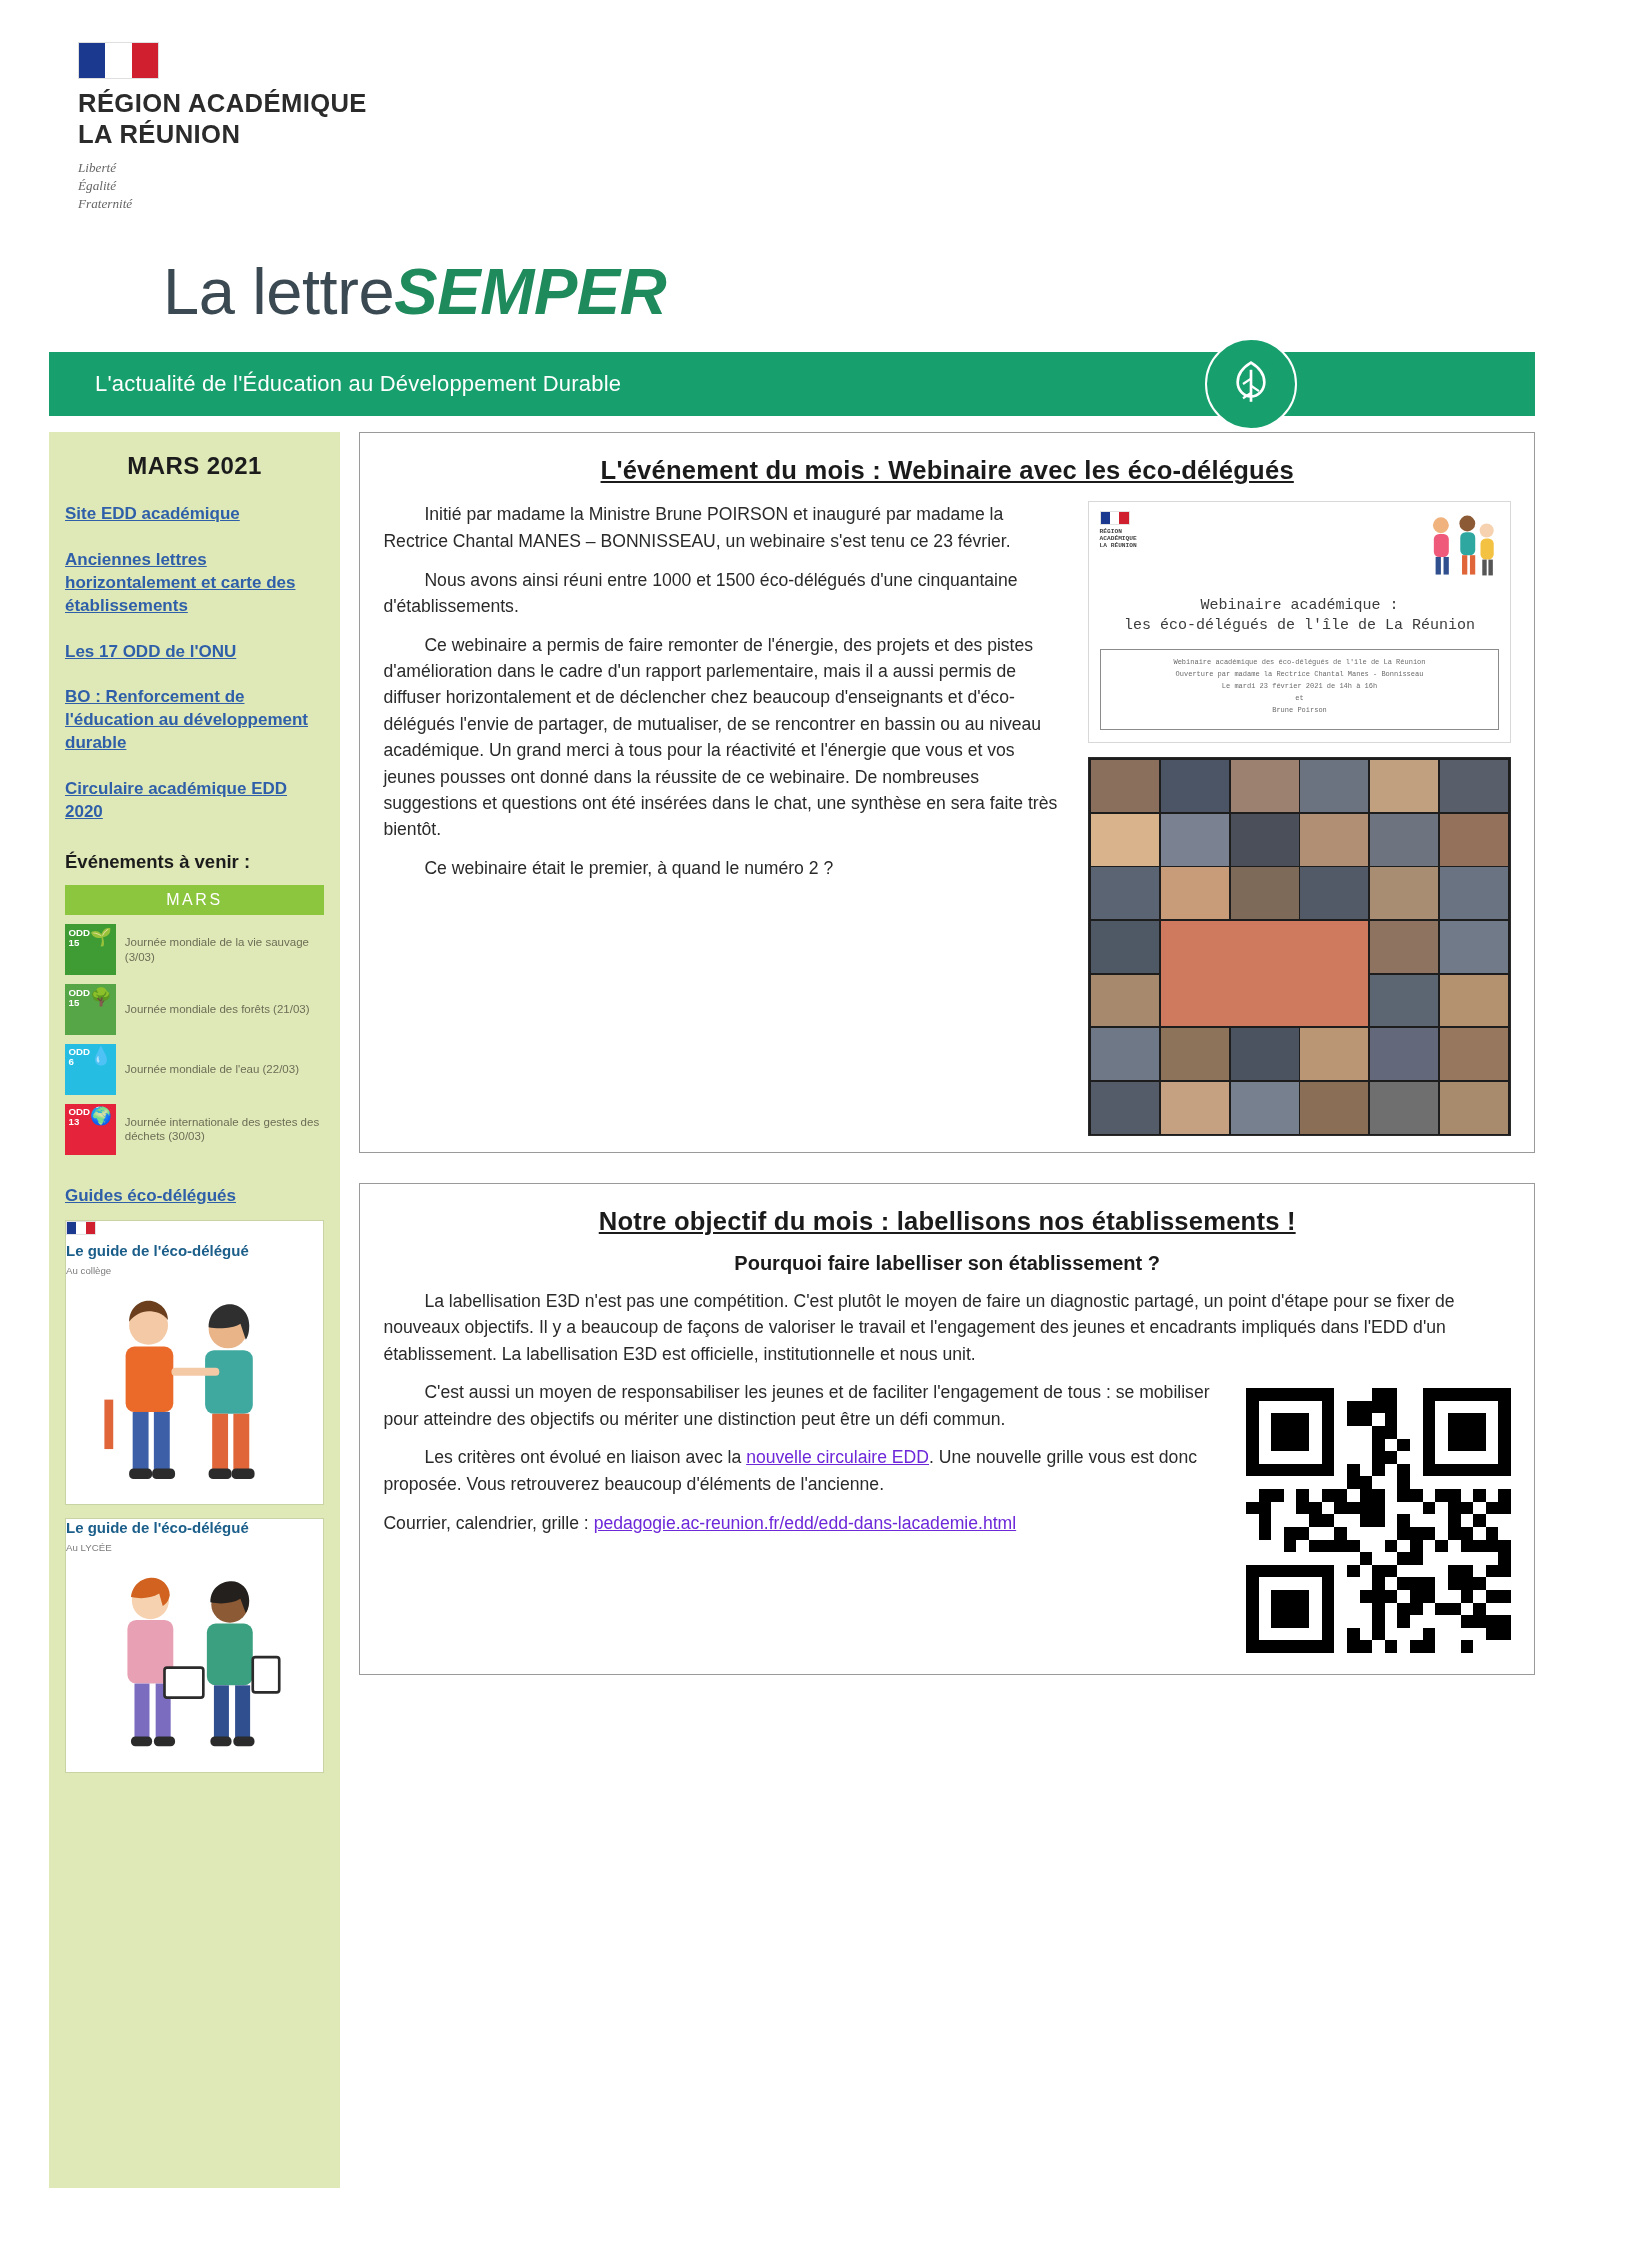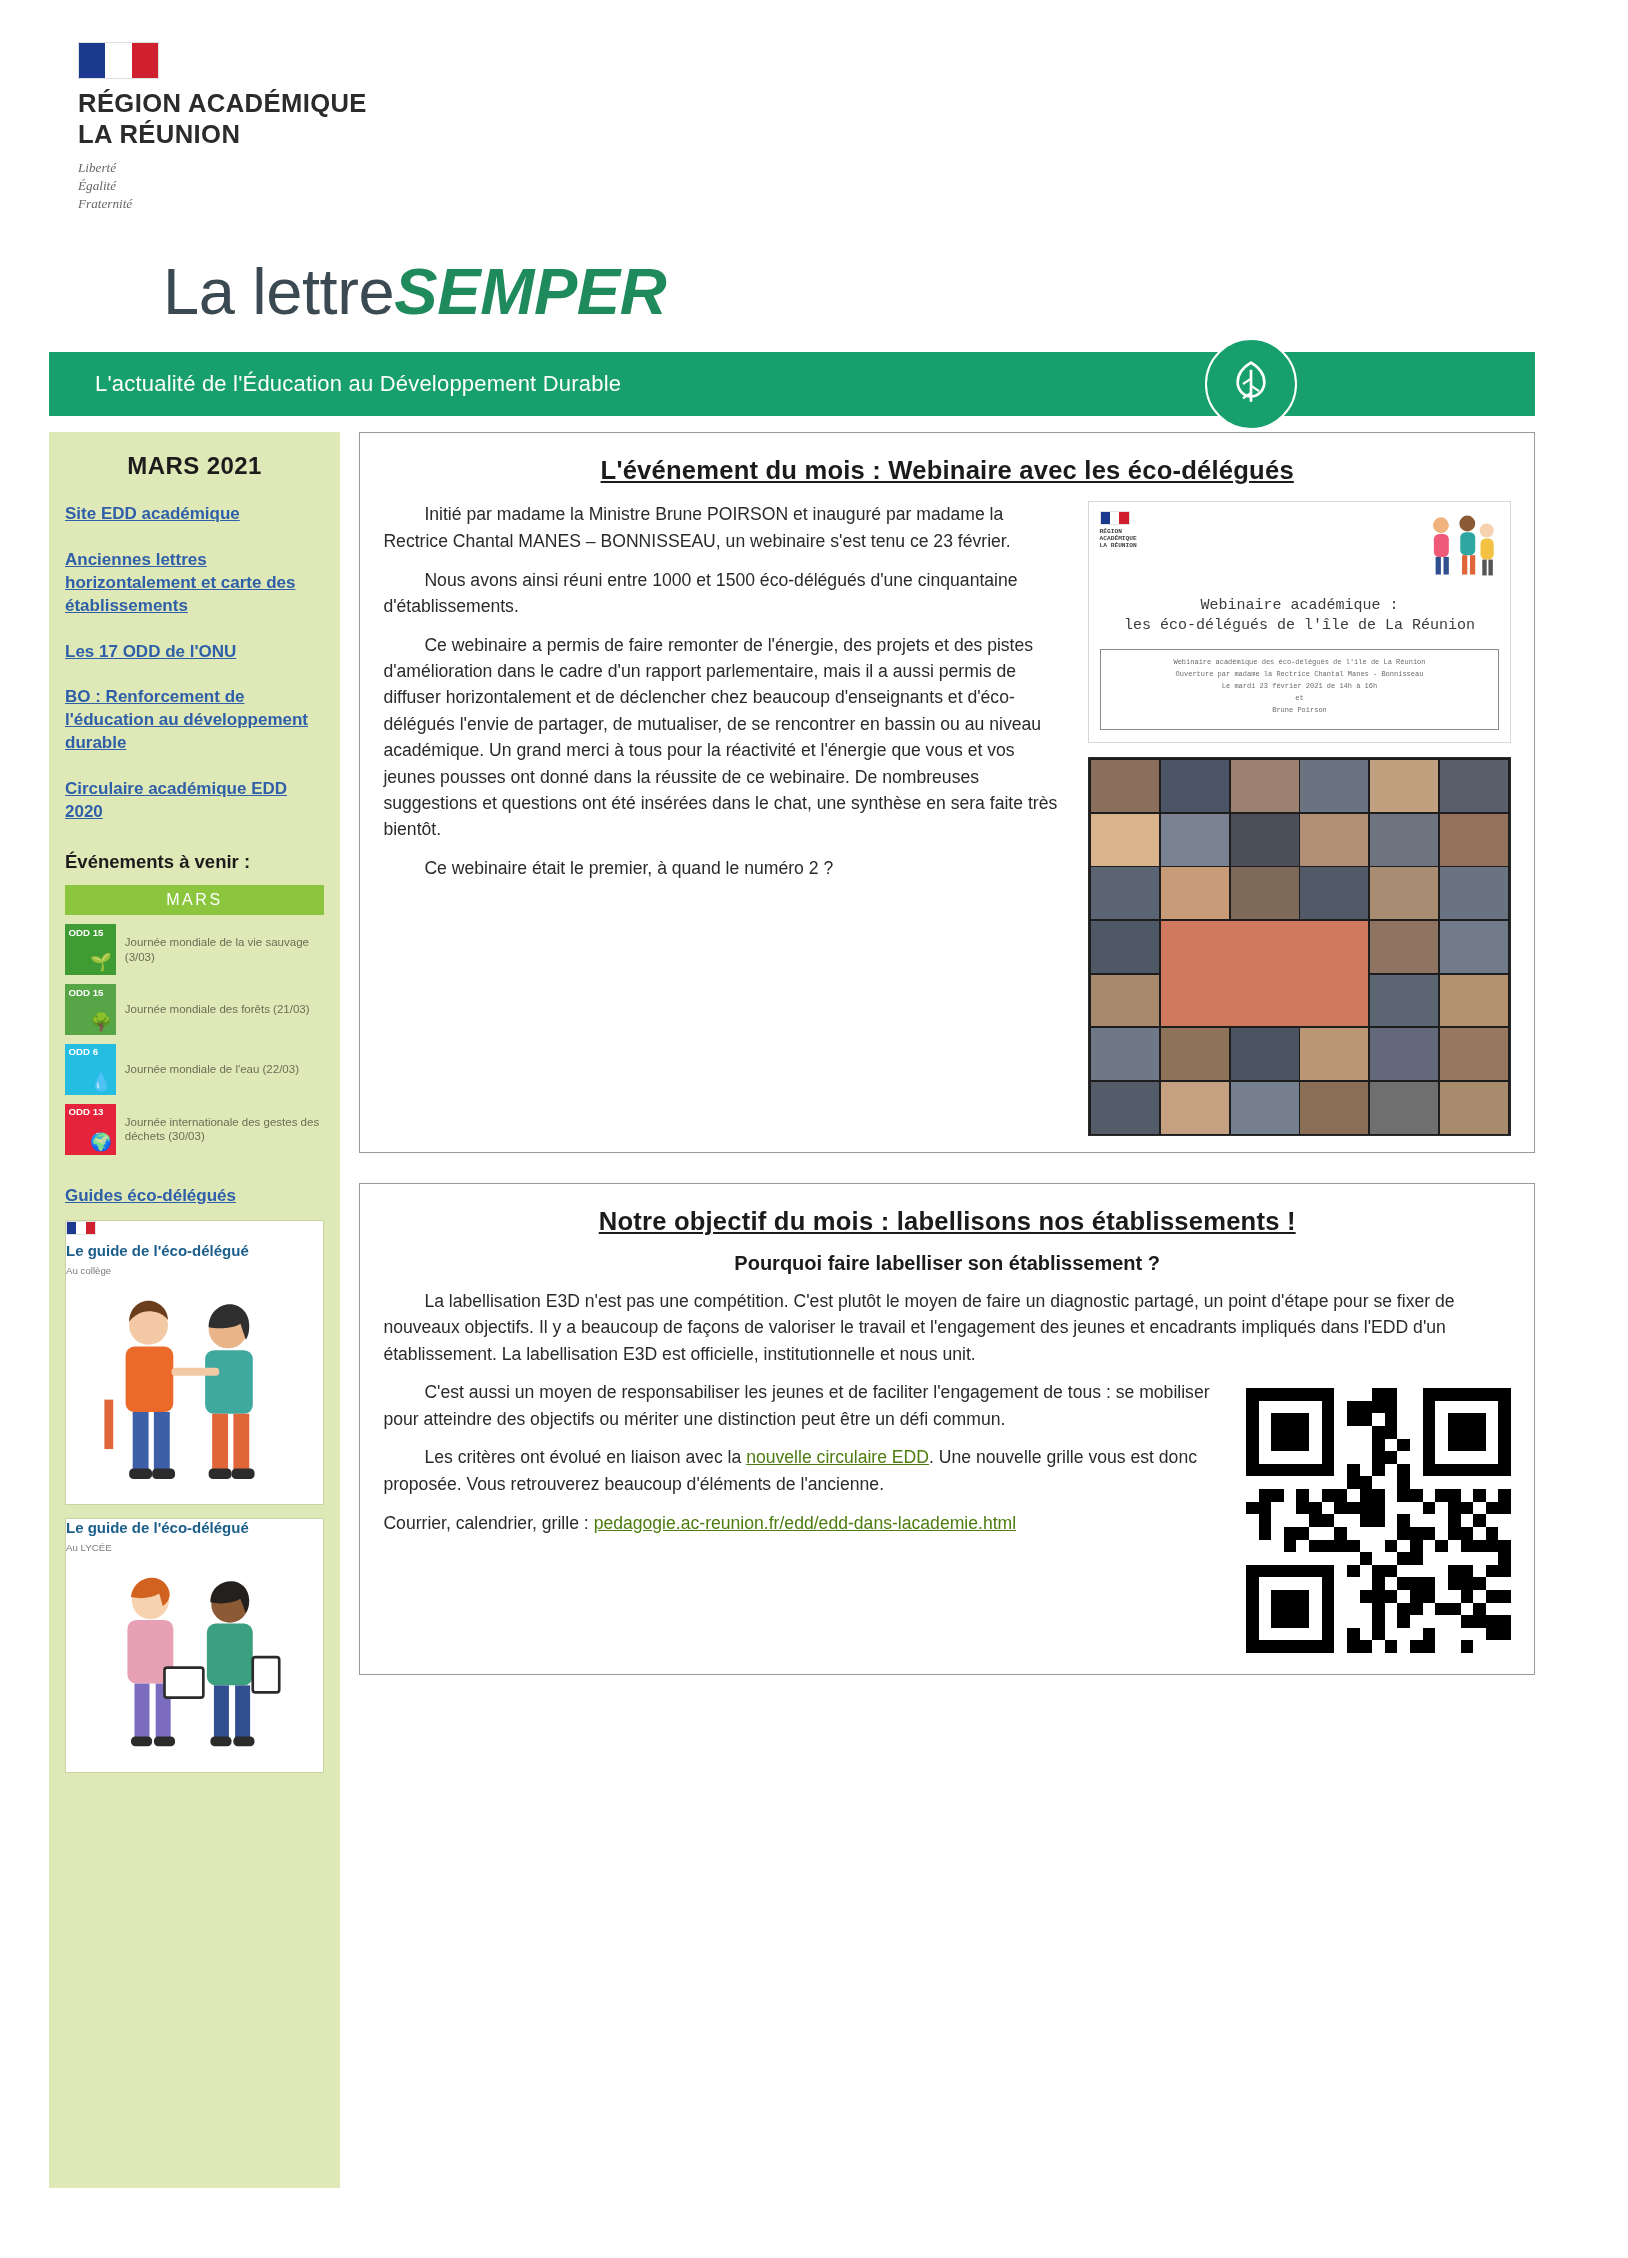--- a/index.html
+++ b/index.html
@@ -168,21 +168,20 @@
   .sdg-badge {
     width: 51px;
     height: 51px;
     flex: 0 0 51px;
     color: #fff;
     font-size: 8px;
     font-weight: bold;
     padding: 3.5px;
     line-height: 1.05;
     display: flex;
-    flex-direction: column;
     justify-content: space-between;
   }
   .sdg-badge .num { font-size: 9.7px; }
   .sdg-badge .gl { font-size: 17.6px; text-align: right; }
   .sdg-text {
     font-size: 11.5px;
     line-height: 1.25;
     color: #6d6d55;
   }
   .guide-card {
@@ -245,21 +244,21 @@
     font-size: 17.6px;
     line-height: 1.5;
     margin: 0 0 12.4px 0;
     text-align: left;
     text-indent: 41px;
     color: #2a2a2a;
   }
   p.body.noind { text-indent: 0; }
 
   a.inline {
-    color: #4d7c0f;
+    color: #6d28d9;
     text-decoration: underline;
   }
   .link-line {
     font-size: 17.6px;
     line-height: 1.5;
     margin-top: 5.3px;
   }
 
   
   .webi-card {

